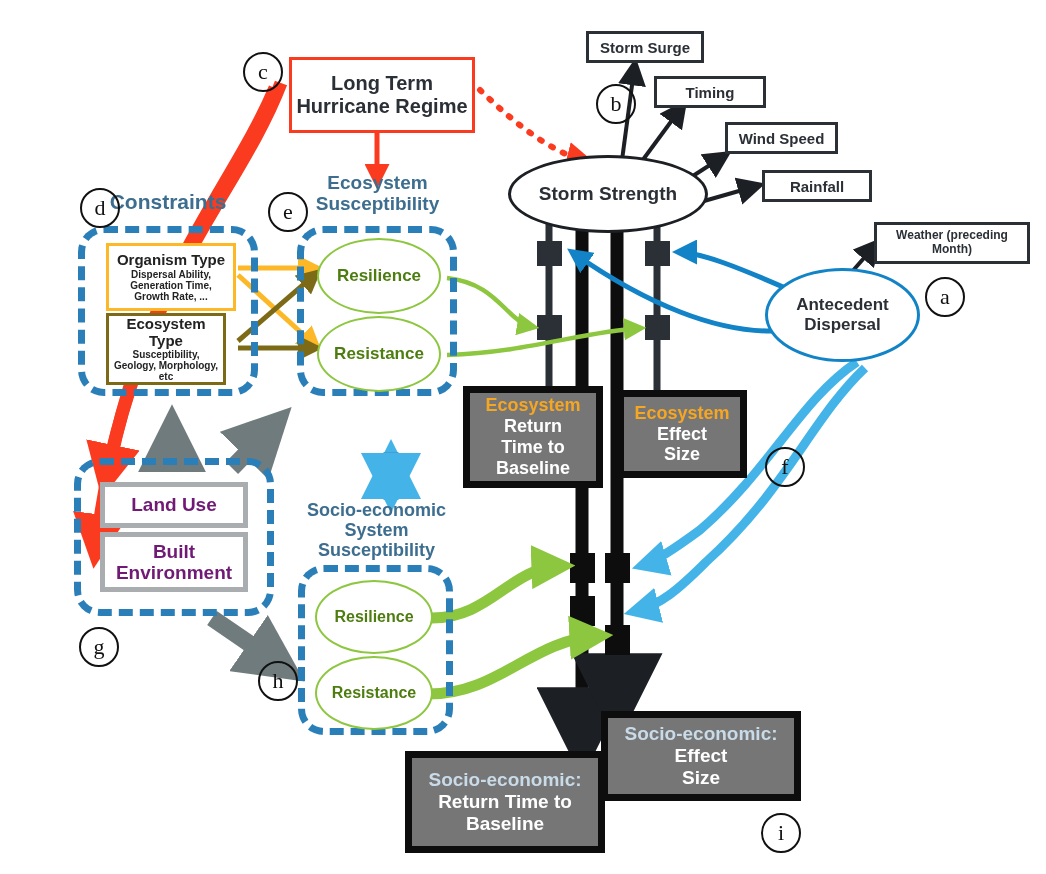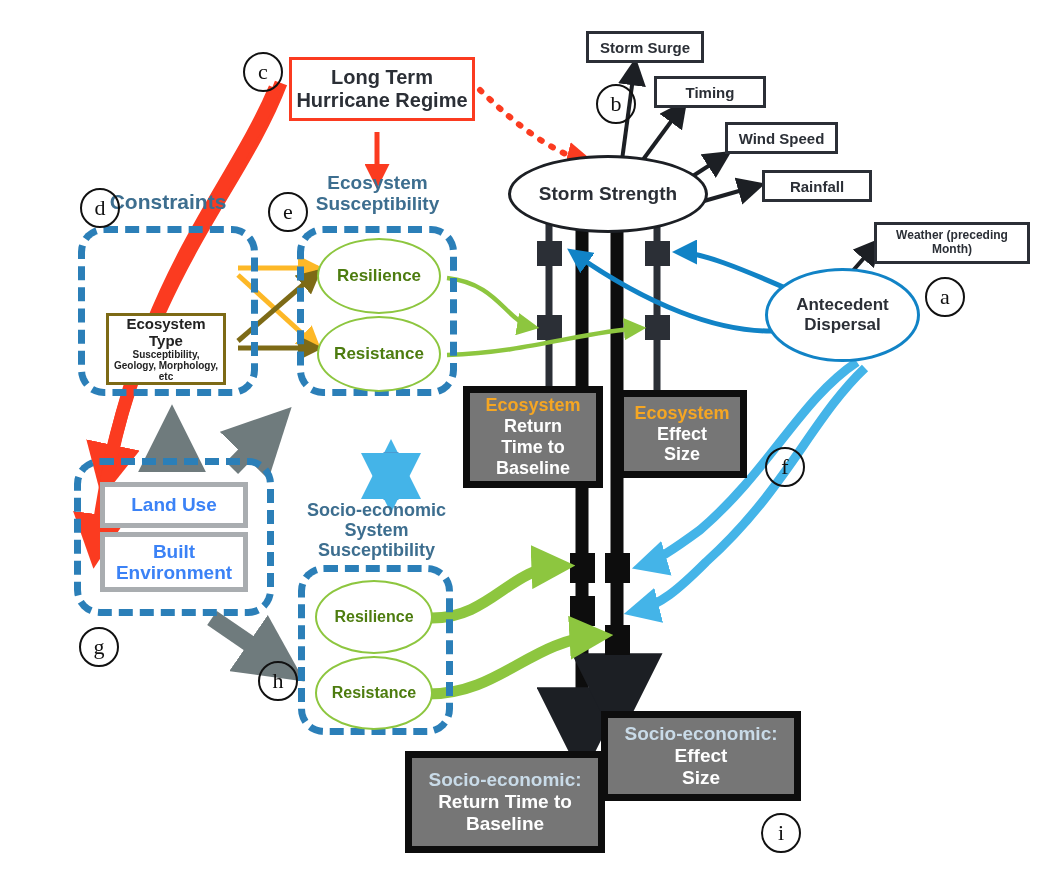--- a/index.html
+++ b/index.html
@@ -25,21 +25,21 @@
   .cbox{background:#fff;flex-direction:column;line-height:1.1;}
   .cbox .ttl{font-weight:bold;color:#222;}
   .cbox .sub{font-weight:bold;color:#222;}
   .cbox.orange{border:3px solid #fdb827;}
   .cbox.olive{border:3px solid #7d6a16;}
 
   
   .dashgroup{position:absolute;border:7px dashed #2b7fb8;border-radius:26px;box-sizing:border-box;background:transparent;}
 
   
-  .graybox{border:5px solid #a9adb0;background:#fff;color:#3b82f6;font-weight:bold;line-height:1.12;}
+  .graybox{border:5px solid #a9adb0;background:#fff;color:#701a75;font-weight:bold;line-height:1.12;}
 
   
   .outbox{background:#767676;border:7px solid #0d0d0d;color:#ffffff;font-weight:bold;flex-direction:column;line-height:1.16;}
   .outbox .hl-orange{color:#f5a623;}
   .outbox .hl-blue{color:#c9dbe8;}
 
   
   .caption{position:absolute;color:#3d6e8f;font-weight:bold;text-align:center;line-height:1.12;}
 
   
@@ -160,21 +160,21 @@
       <path d="M790,290 C740,268 700,252 678,252" stroke="#1183c6" stroke-width="5" fill="none" marker-end="url(#ah-blue)"></path>
       <path d="M790,330 C720,338 640,300 572,252" stroke="#1183c6" stroke-width="5" fill="none" marker-end="url(#ah-blue)"></path>
     </g>
 
     <g>
       <path d="M857,362 C800,400 770,470 700,530 C670,552 654,562 644,565" stroke="#44b4e8" stroke-width="9" fill="none" marker-end="url(#ah-lblue)"></path>
       <path d="M865,368 C812,418 786,490 706,562 C678,590 660,605 636,611" stroke="#44b4e8" stroke-width="9" fill="none" marker-end="url(#ah-lblue)"></path>
     </g>
   </svg>
 
-  <div class="node redbox" style="left:289px;top:57px;width:186px;height:64px;font-size:20px;flex-direction:column;">
+  <div class="node redbox" style="left:289px;top:57px;width:186px;height:76px;font-size:20px;flex-direction:column;">
     <span>Long Term</span>
     <span>Hurricane Regime</span>
   </div>
 
   <div class="node ellipse ell-dark" style="left:508px;top:155px;width:200px;height:78px;font-size:19px;">
     <span>Storm Strength</span>
   </div>
 
   <div class="node rectbox" style="left:586px;top:31px;width:118px;height:32px;font-size:15px;">
     <span>Storm Surge</span>
@@ -195,20 +195,26 @@
   </div>
 
   <div class="node ellipse ell-blue" style="left:765px;top:268px;width:155px;height:94px;font-size:17px;flex-direction:column;line-height:1.2;">
     <span>Antecedent</span>
     <span>Dispersal</span>
   </div>
 
   <div class="dashgroup" style="left:78px;top:226px;width:180px;height:170px;"></div>
   <div class="caption" style="left:88px;top:190px;width:160px;font-size:21px;">Constraints</div>
 
+  <div class="node cbox orange" style="left:106px;top:243px;width:130px;height:68px;font-size:10px;">
+    <span class="ttl" style="font-size:15px;">Organism Type</span>
+    <span class="sub">Dispersal Ability,</span>
+    <span class="sub">Generation Time,</span>
+    <span class="sub">Growth Rate, ...</span>
+  </div>
 
   <div class="node cbox olive" style="left:106px;top:313px;width:120px;height:72px;font-size:10px;">
     <span class="ttl" style="font-size:15px;">Ecosystem Type</span>
     <span class="sub">Susceptibility,</span>
     <span class="sub">Geology, Morphology,</span>
     <span class="sub">etc</span>
   </div>
 
   <div class="dashgroup" style="left:297px;top:226px;width:160px;height:170px;"></div>
   <div class="caption" style="left:300px;top:172px;width:155px;font-size:19px;">

